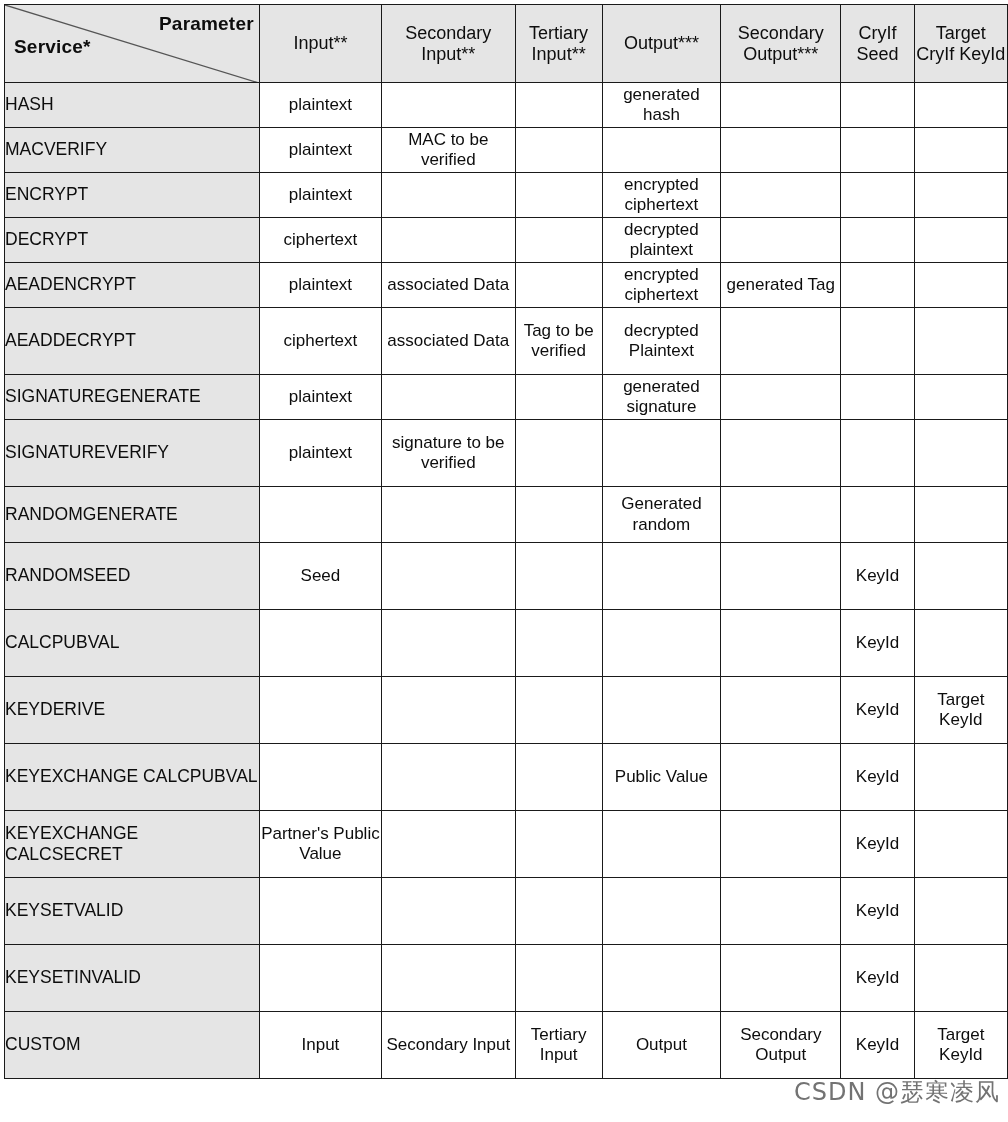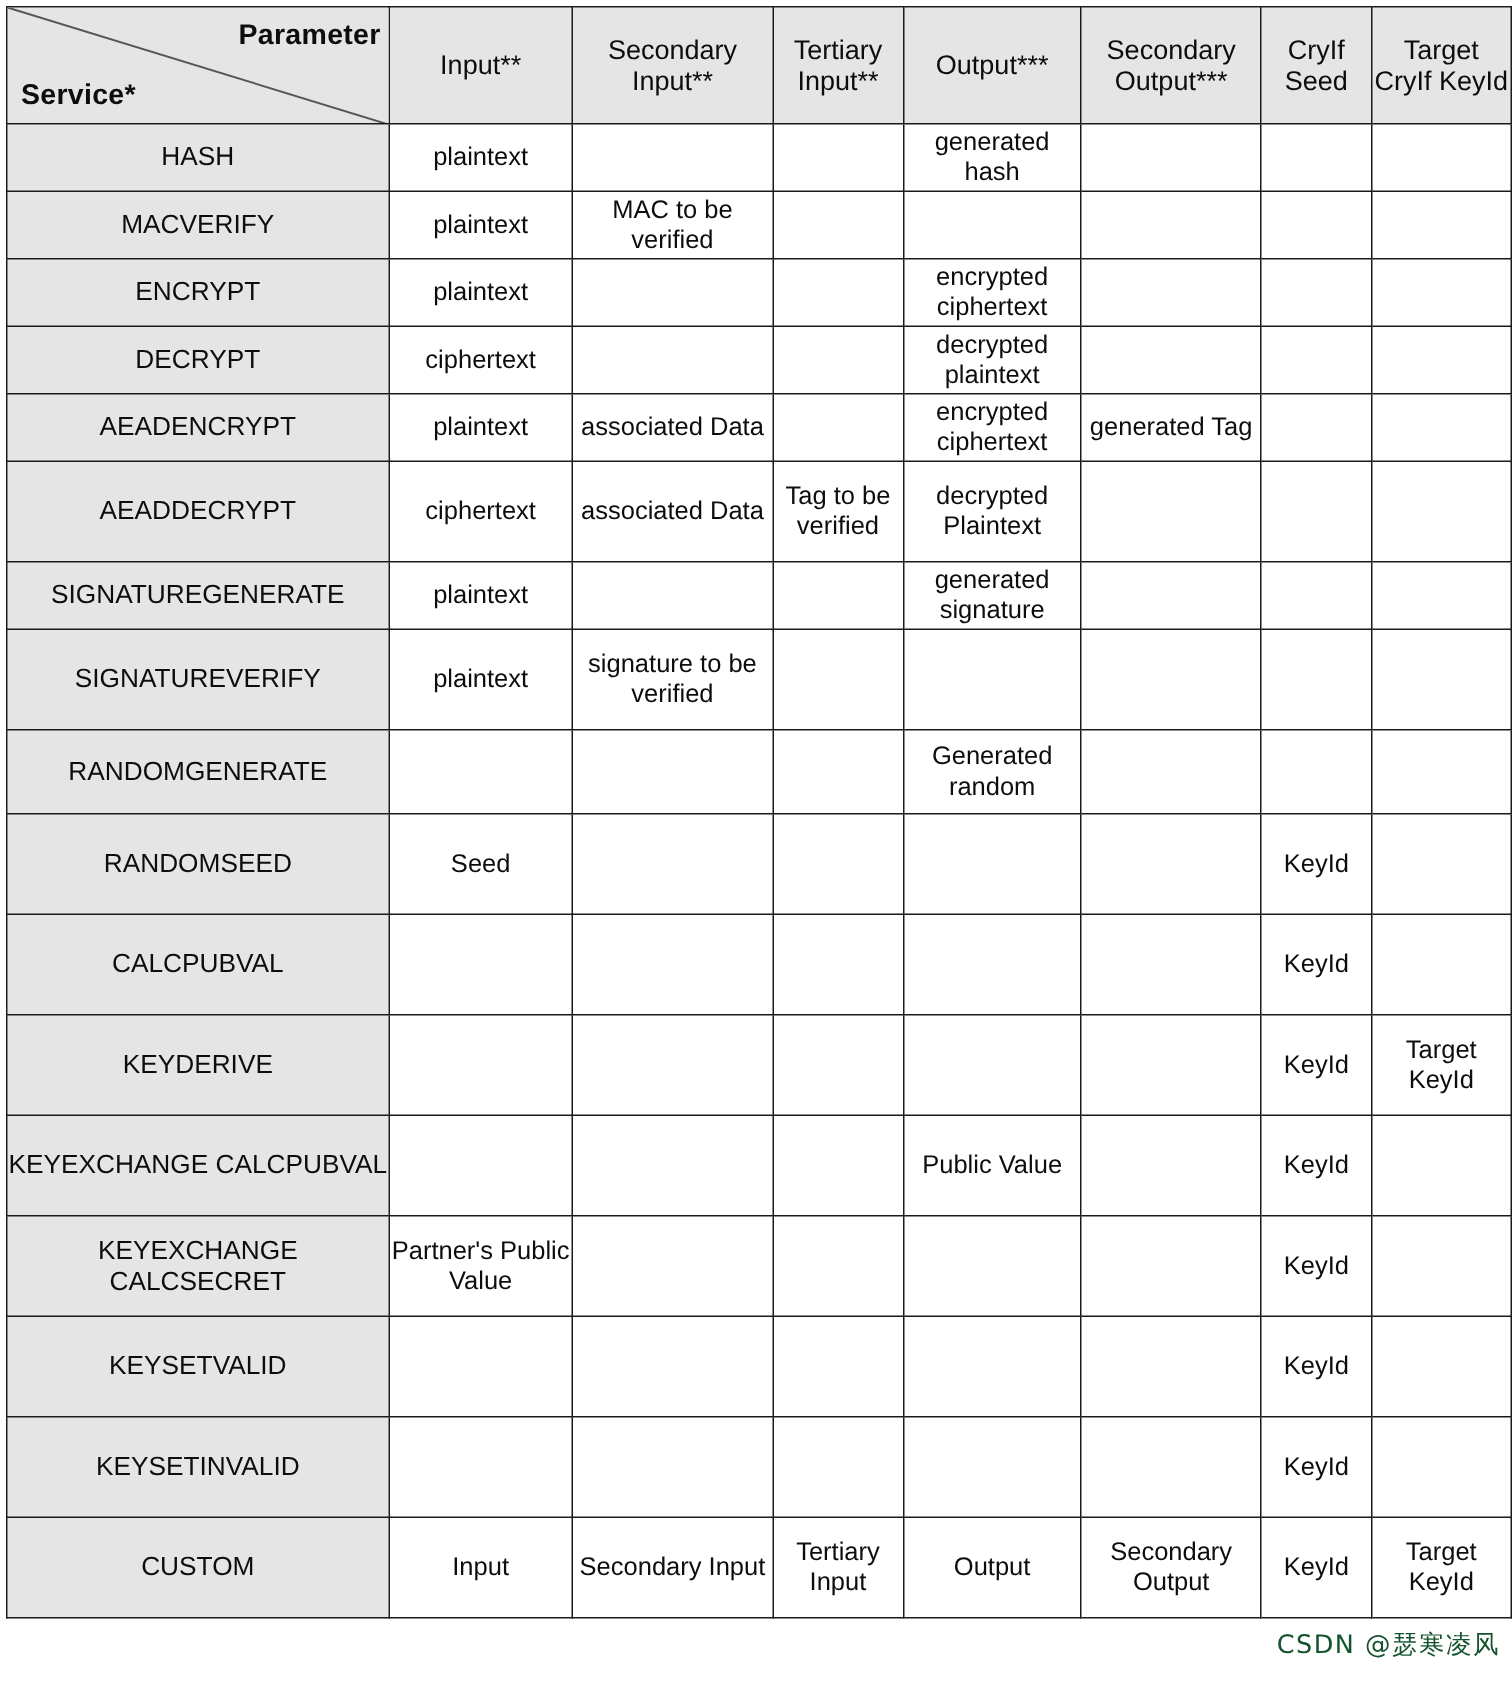--- a/index.html
+++ b/index.html
@@ -74,34 +74,34 @@
     position: absolute;
     right: 5px;
     top: 8px;
     font-weight: bold;
     font-size: 19px;
     letter-spacing: .2px;
   }
   td.corner .service {
     position: absolute;
     left: 9px;
-    bottom: 7px;
+    bottom: 24px;
     font-weight: bold;
     font-size: 19px;
     letter-spacing: .2px;
   }
 
   
   tbody td {
     font-size: 17px;
     line-height: 1.2;
   }
   td.svc {
     background: #e5e5e5;
-    text-align: center;
+    text-align: left;
     padding: 4px 0 4px 12px;
     font-size: 17.5px;
     line-height: 1.22;
     border-top-width: 2px;
     border-bottom-width: 2px;
   }
   td.val {
     background: #ffffff;
     text-align: center;
     padding: 3px 2px;
@@ -110,22 +110,22 @@
   
   tr.h-sm td { height: 45px; }
   tr.h-md td { height: 56px; }
   tr.h-lg td { height: 67px; }
 
   
   .watermark {
     position: absolute;
     right: 8px;
     bottom: 18px;
-    font-size: 17px;
-    color: #14532d;
+    font-size: 24px;
+    color: #737373;
     letter-spacing: 1px;
     white-space: nowrap;
     font-family: "DejaVu Sans", sans-serif;
     pointer-events: none;
     margin-top: 36px;
   }
 </style>
 </head>
 <body>
 

